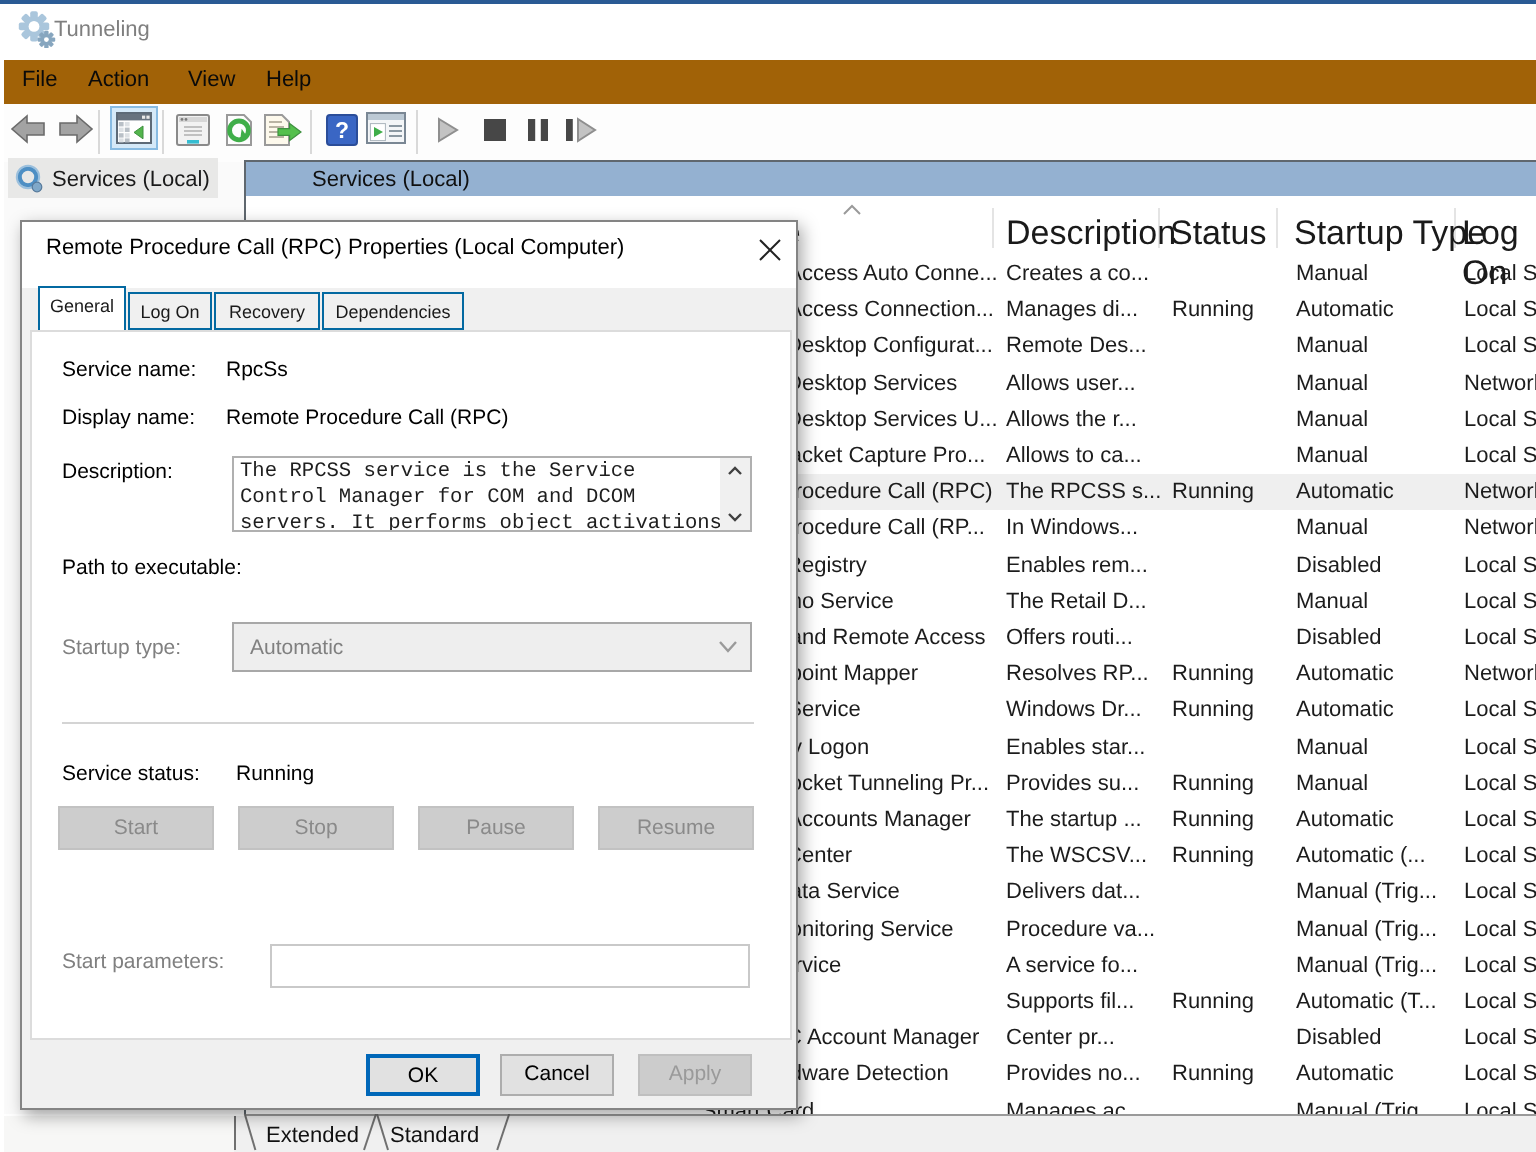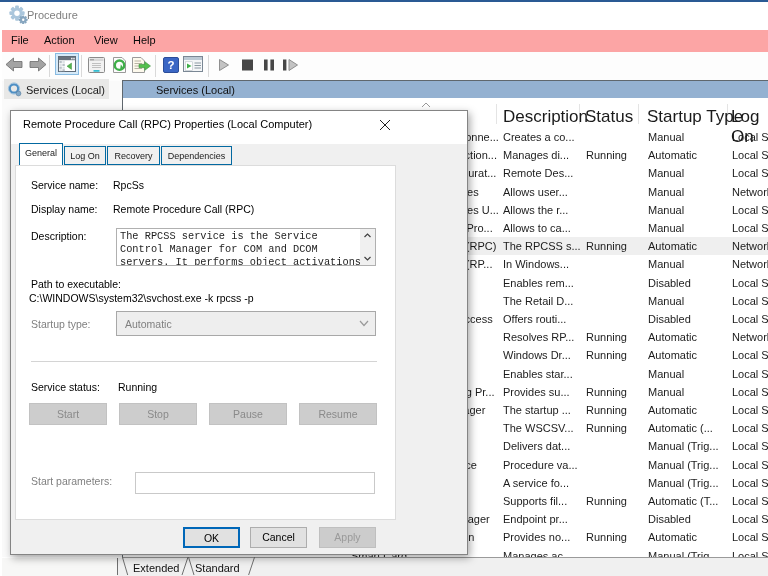--- a/index.html
+++ b/index.html
@@ -3,21 +3,21 @@
 <meta charset="utf-8">
 <style>
 * { margin:0; padding:0; box-sizing:border-box; }
 html,body { width:768px; height:576px; overflow:hidden; }
 body { font-family:"Liberation Sans", sans-serif; background:#fff; position:relative; }
 .abs { position:absolute; }
 
 #topborder { left:0; top:0; width:768px; height:2px; background:#2a5a94; }
 #titlebar { left:2px; top:2px; width:766px; height:28px; background:#fff; }
 #titletext { left:27px; top:9px; font-size:11px; color:#7f7f7f; }
-#menubar { left:2px; top:30px; width:766px; height:22px; background:#fca5a5; font-size:11px; color:#0a0a0a; }
+#menubar { left:2px; top:30px; width:766px; height:22px; background:#a16207; font-size:11px; color:#0a0a0a; }
 #menubar span { position:absolute; top:4px; }
 #toolbar { left:2px; top:52px; width:766px; height:29px; background:#fdfdfd; }
 .tsep { position:absolute; top:3px; width:1px; height:22px; background:#d9d9d9; }
 
 #leftpane { left:2px; top:81px; width:120px; height:476px; background:#fafafa; }
 #leftsel { left:4px; top:79px; width:105px; height:20px; background:#e8e8e7; }
 #leftseltext { left:26px; top:84px; font-size:11px; color:#1a1a1a; }
 #paneborder-top { left:122px; top:80px; width:646px; height:1px; background:#5f676e; }
 #paneborder-left { left:122px; top:80px; width:1px; height:477px; background:#5f676e; }
 #band { left:123px; top:81px; width:645px; height:17px; background:#94b1d1; }
@@ -28,21 +28,21 @@
 .hdr { position:absolute; top:9px; font-size:17px; color:#1a1a1a; }
 .row { position:absolute; left:0px; width:645px; height:18.2px; font-size:11px; color:#1c1c1c; }
 .row span { position:absolute; top:50%; transform:translateY(-50%); white-space:pre; }
 .c1 { left:228px; } .c2 { left:380px; } .c3 { left:463px; } .c4 { left:525px; } .c5 { left:609px; }
 .hl { background:#efefef; }
 
 #btmline { left:123px; top:557px; width:645px; height:1px; background:#9a9a9a; }
 #btmbar { left:2px; top:558px; width:766px; height:18px; background:#f0f0f0; }
 .btab { position:absolute; top:562px; font-size:11px; color:#111; }
 
-#dlg { left:10px; top:110px; width:458px; height:445px; background:#f0f0f0; border:1px solid #848484; box-shadow:2px 3px 8px rgba(0,0,0,0.35); }
+#dlg { left:10px; top:110px; width:389px; height:445px; background:#f0f0f0; border:1px solid #848484; box-shadow:2px 3px 8px rgba(0,0,0,0.35); }
 #dlgtitle { left:0; top:0; width:100%; height:33px; background:#fff; }
 #dlgtitletext { left:12px; top:7px; font-size:11px; color:#000; }
 #dlgx { left:364px; top:4px; width:20px; height:20px; }
 .tab { position:absolute; top:35px; height:19px; background:#f0f0f0; border:1px solid #0369a1; font-size:9px; color:#1a1a1a; text-align:center; }
 #tabGeneral { left:8px; top:32px; height:22px; width:44px; background:#fff; border-bottom:none; z-index:3; }
 .tab .tl { display:block; margin-top:4px; }
 #tabpage { left:4px; top:54px; width:381px; height:355px; background:#fff; border:1px solid #dcdcdc; }
 .lab { position:absolute; font-size:10.5px; color:#000; }
 .glab { position:absolute; font-size:10.5px; color:#808080; }
 #descbox { position:absolute; left:100px; top:62px; width:260px; height:38px; background:#fff; border:1px solid #b0b0b0; overflow:hidden; }
@@ -76,21 +76,21 @@
     <g fill="#87a6bf">
       <rect x="-1.1" y="-4.4" width="2.2" height="8.8" rx="0.6"></rect>
       <rect x="-4.4" y="-1.1" width="8.8" height="2.2" rx="0.6"></rect>
       <rect x="-1.1" y="-4.4" width="2.2" height="8.8" rx="0.6" transform="rotate(45)"></rect>
       <rect x="-1.1" y="-4.4" width="2.2" height="8.8" rx="0.6" transform="rotate(-45)"></rect>
     </g>
     <circle r="2.7" fill="#87a6bf"></circle>
     <circle r="1.2" fill="#ffffff"></circle>
   </g>
 </svg>
-<div class="abs" id="titletext">Procedure</div>
+<div class="abs" id="titletext">Tunneling</div>
 <div class="abs" id="menubar">
   <span style="left:9px">File</span>
     <span style="left:42px">Action</span>
     <span style="left:92px">View</span>
     <span style="left:131px">Help</span>
 </div>
 <div class="abs" id="toolbar">
   <svg style="position:absolute;left:3px;top:5px" width="42" height="15" viewBox="0 0 42 15">
     <g fill="#a3a3a3" stroke="#6b6b6b" stroke-width="0.8">
       <path d="M8.5 1 L8.5 4.5 L17 4.5 L17 10.5 L8.5 10.5 L8.5 14 L1 7.5 Z"></path>
@@ -336,21 +336,21 @@
     </div>
   <div class="row" style="top:393.9px">
       <span class="c1" style="left:228.0px">Server</span>
       <span class="c2">Supports fil...</span>
       <span class="c3">Running</span>
       <span class="c4">Automatic (T...</span>
       <span class="c5">Local Syste</span>
     </div>
   <div class="row" style="top:412.1px">
       <span class="c1" style="left:224.19px">Shared PC Account Manager</span>
-      <span class="c2">Endpoint pr...</span>
+      <span class="c2">Center pr...</span>
       <span class="c3"></span>
       <span class="c4">Disabled</span>
       <span class="c5">Local Syste</span>
     </div>
   <div class="row" style="top:430.3px">
       <span class="c1" style="left:226.64px">Shell Hardware Detection</span>
       <span class="c2">Provides no...</span>
       <span class="c3">Running</span>
       <span class="c4">Automatic</span>
       <span class="c5">Local Syste</span>
@@ -409,21 +409,20 @@
       <div id="descsb">
         <svg width="15" height="36" viewBox="0 0 15 36">
             <g fill="none" stroke="#404040" stroke-width="1.2">
               <path d="M4.5 8 L7.5 5 L10.5 8"></path>
               <path d="M4.5 28 L7.5 31 L10.5 28"></path>
             </g>
           </svg>
       </div>
     </div>
     <div class="lab" style="left:15px; top:112px">Path to executable:</div>
-    <div class="lab" style="left:13px; top:126px">C:\WINDOWS\system32\svchost.exe -k rpcss -p</div>
     <div class="glab" style="left:15px; top:152px">Startup type:</div>
     <div id="combo">
       <div class="glab" style="left:8px; top:6px">Automatic</div>
       <svg style="position:absolute; right:6px; top:8px" width="10" height="7" viewBox="0 0 10 7">
           <path d="M1 1 L5 5.5 L9 1" fill="none" stroke="#9a9a9a" stroke-width="1.2"></path>
         </svg>
     </div>
     <div id="sep"></div>
     <div class="lab" style="left:15px; top:215px">Service status:</div>
     <div class="lab" style="left:102px; top:215px">Running</div>

